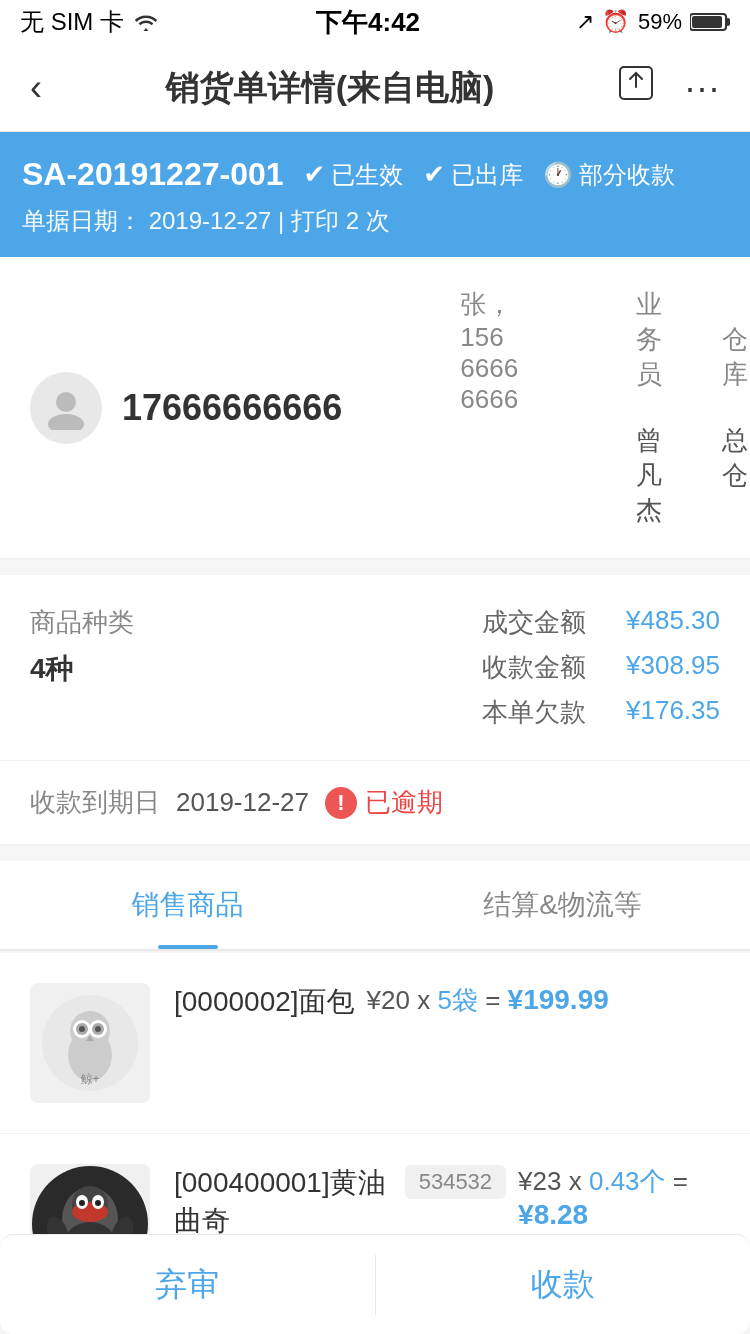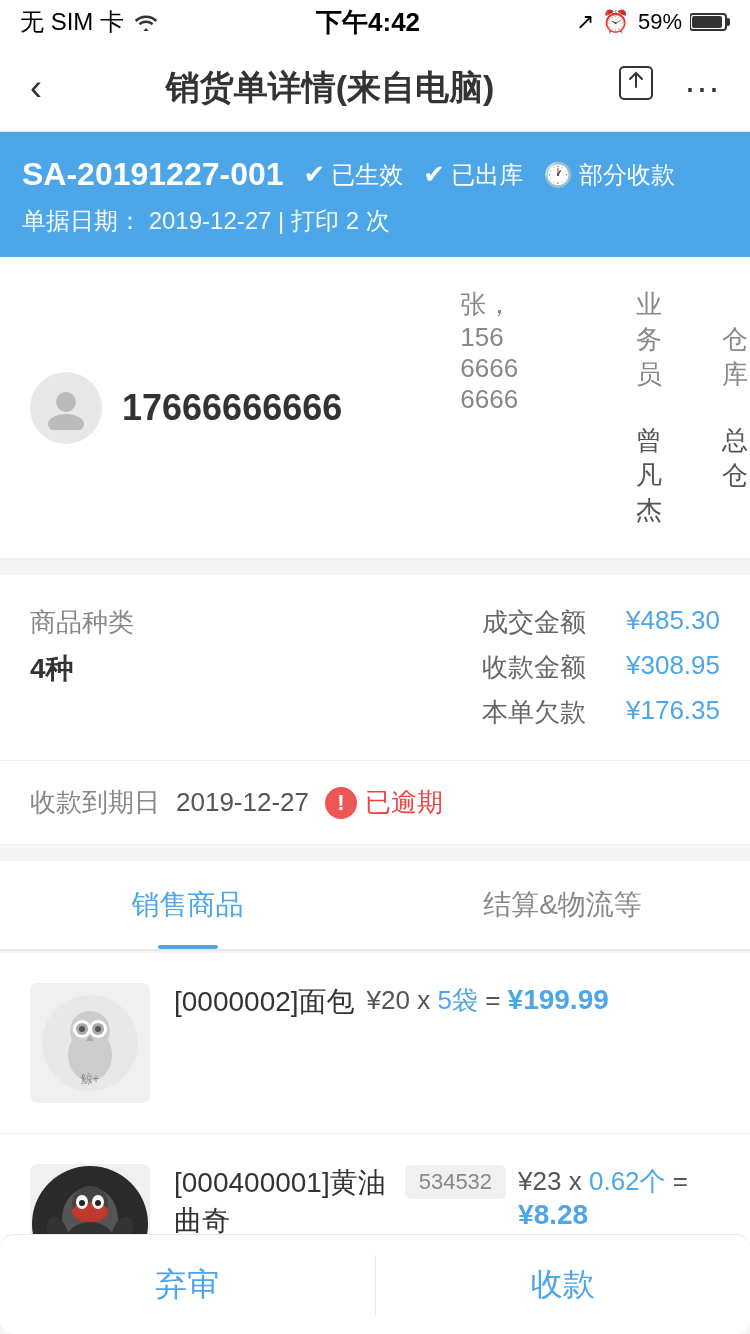--- a/index.html
+++ b/index.html
@@ -504,21 +504,21 @@
     </div>
     <div class="product-info">
       <div class="product-name">[000400001]黄油曲奇</div>
       <div>
         <span class="product-sku">534532</span>
       </div>
       <div class="product-price">
         <span>¥23</span>
         <span> x </span>
         <span class="qty">
-          <span>0.62</span><span>个</span>
+          <span>0.43</span><span>个</span>
         </span>
         <span> = </span>
         <span class="total">¥8.28</span>
       </div>
     </div>
   </div>
 
 </div>
 
 <div style="height: 100px;"></div>

